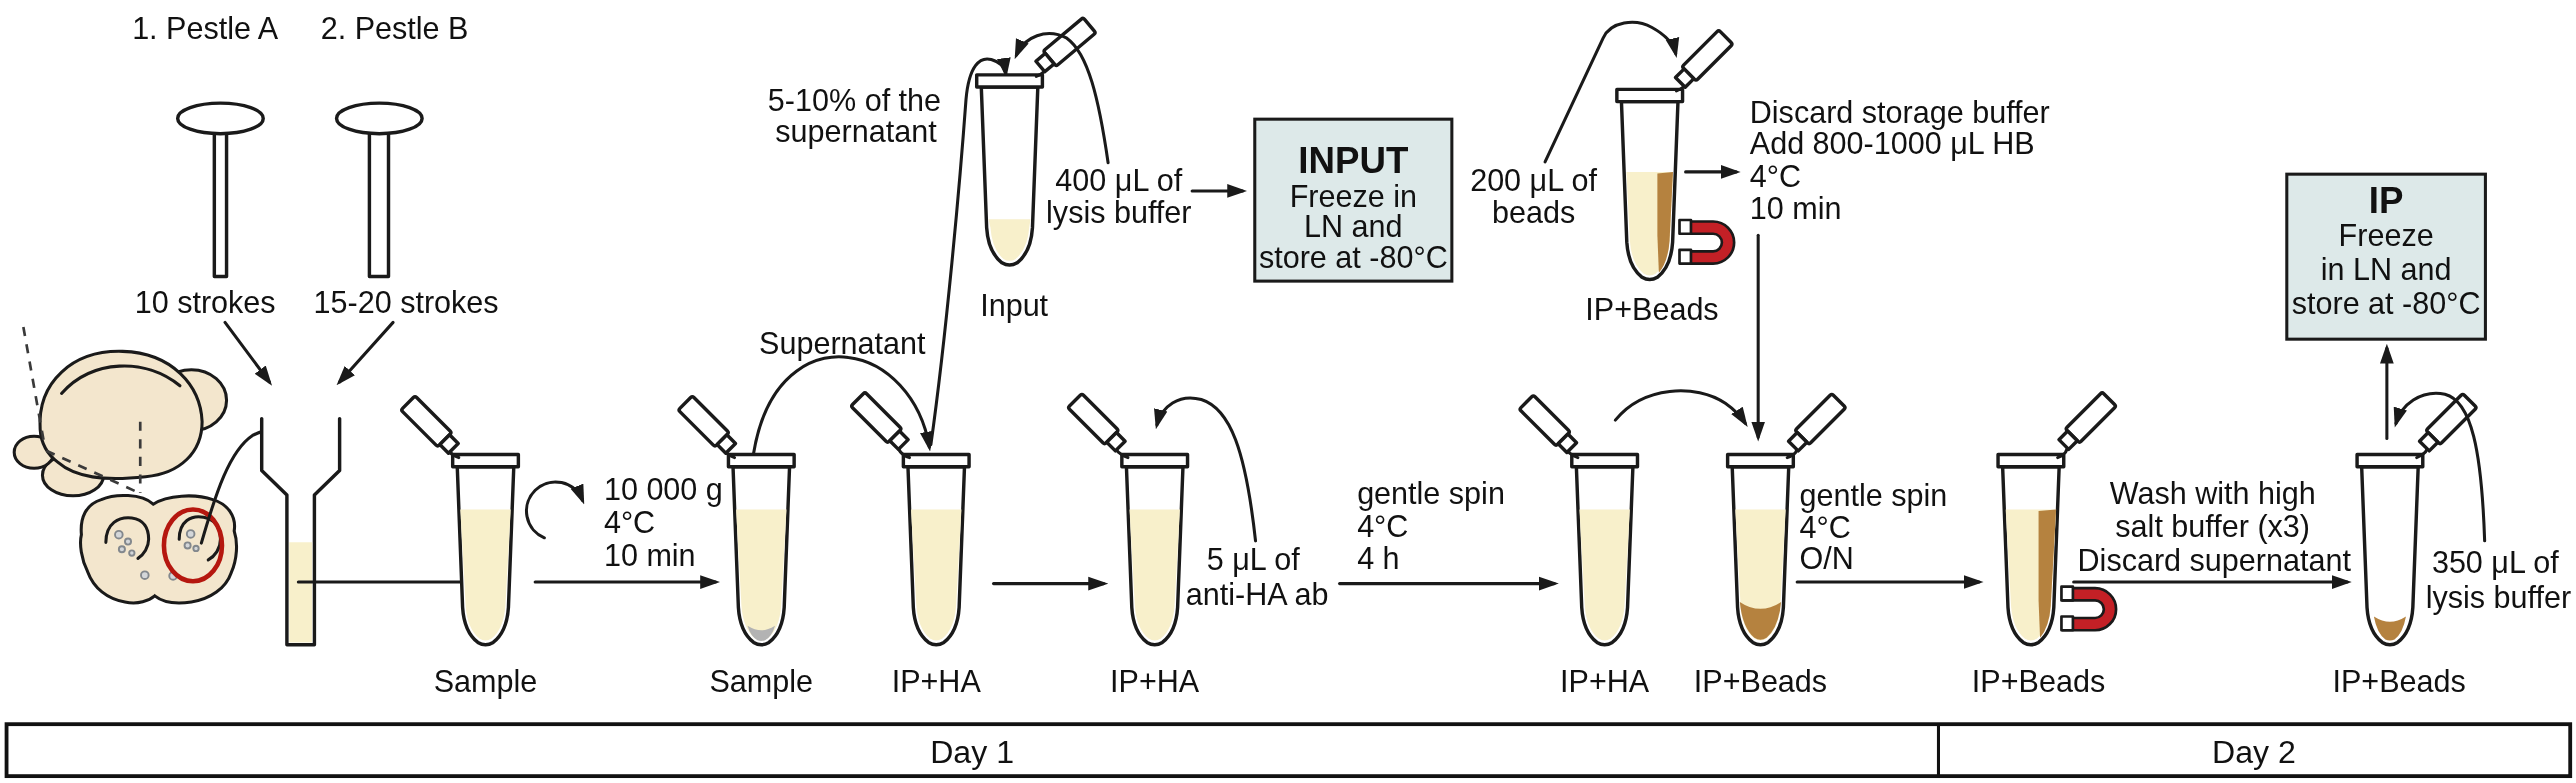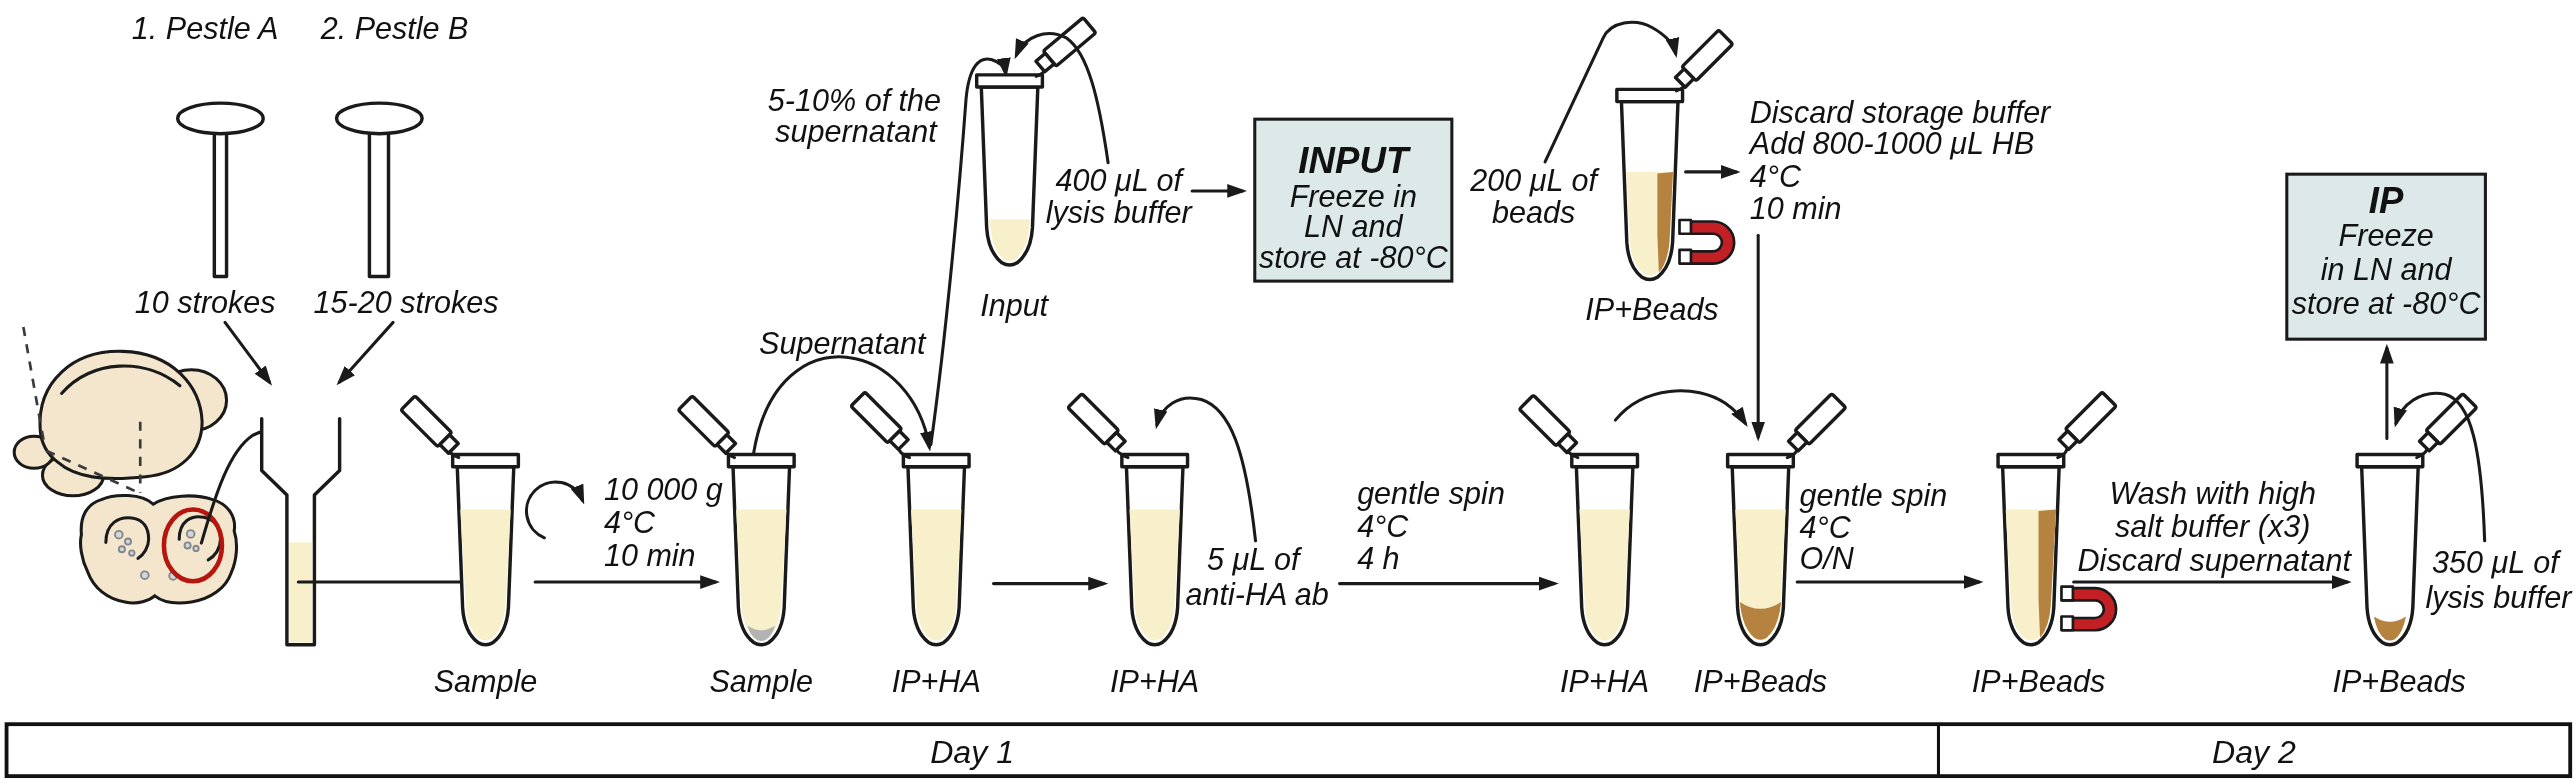--- a/index.html
+++ b/index.html
@@ -1,16 +1,16 @@
 <!DOCTYPE html>
 <html style="font-size:12.2px"><head>
 <meta charset="utf-8">
 <style>
   html,body{margin:0;padding:0;background:#ffffff;}
-  .stage{width:2576px;height:783px;position:relative;background:#fff;font-style:italic;}
+  .stage{width:2576px;height:783px;position:relative;background:#fff;}
   text{font-family:"Liberation Sans","DejaVu Sans",sans-serif;fill:#111;dominant-baseline:central;}
   .t{font-size:40px;}
   .tb{font-size:48px;font-weight:bold;}
   .day{font-size:42px;}
   .mid{text-anchor:middle;}
   .outline{fill:#fff;stroke:#1a1a1a;stroke-width:4.5;stroke-linejoin:round;stroke-linecap:round;}
   .stroke{fill:none;stroke:#1a1a1a;stroke-width:4;stroke-linecap:round;}
   .arrow{fill:none;stroke:#1a1a1a;stroke-width:4;stroke-linecap:round;marker-end:url(#ah);}
   .dash{fill:none;stroke:#3a3a3a;stroke-width:3.5;stroke-dasharray:12 11;}
   .box{stroke:#1a1a1a;stroke-width:4;}

